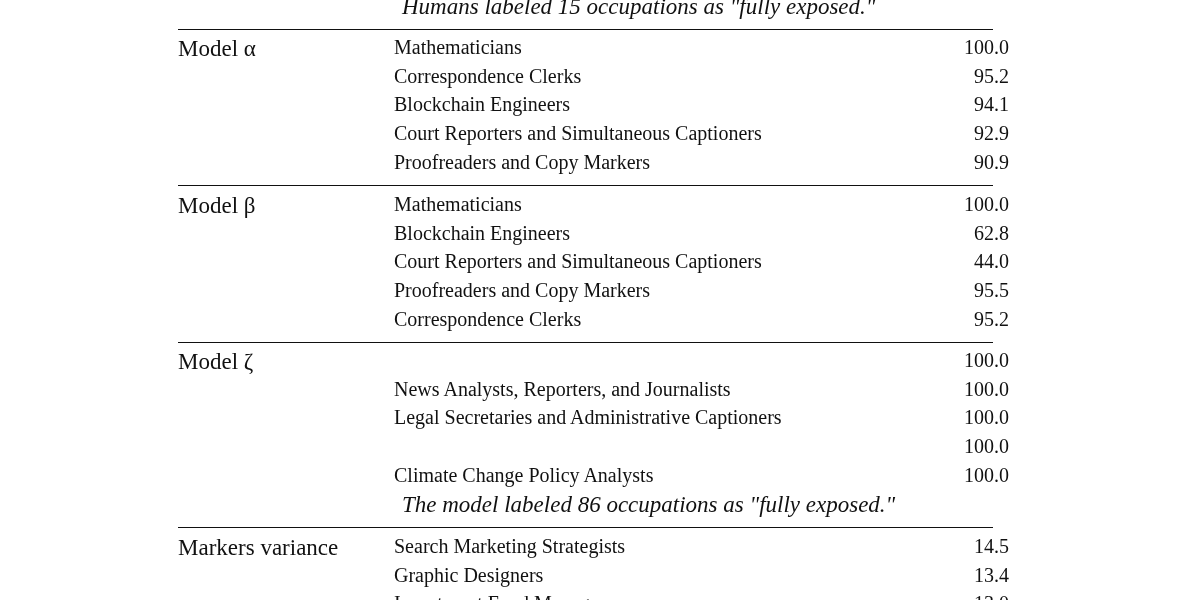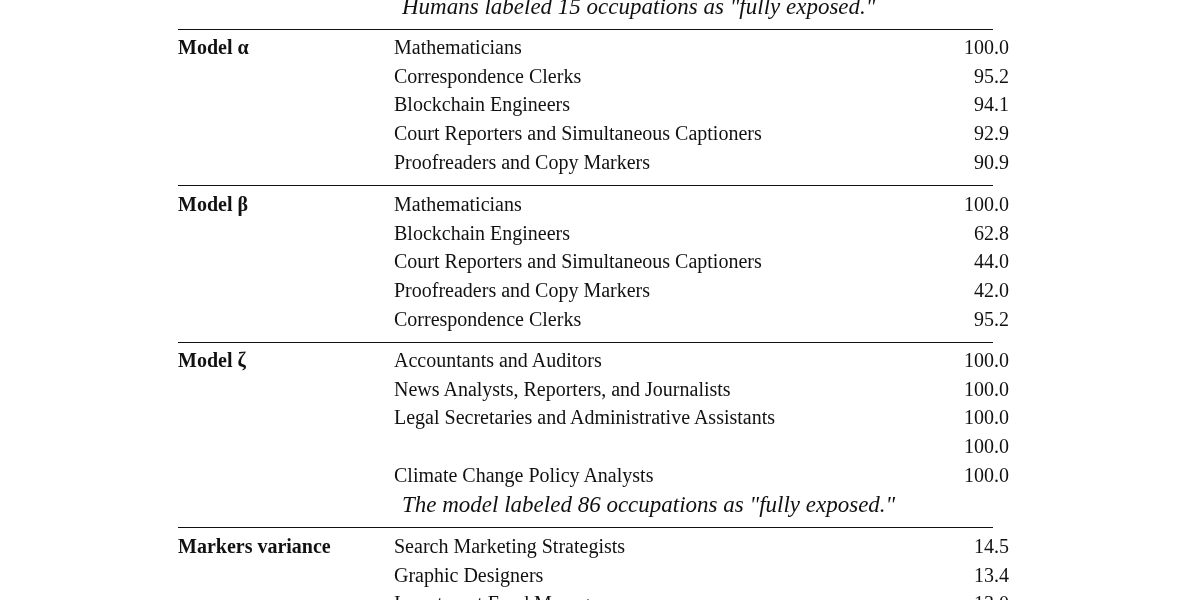--- a/index.html
+++ b/index.html
@@ -7,21 +7,21 @@
       width: 1200px; height: 600px; overflow: hidden; position: relative;
       font-family: "Liberation Serif", "DejaVu Serif", serif;
       color: #111;
     }
     .table { position: absolute; left: 178px; top: 0; width: 815px; }
     .note {
       position: absolute; font-style: italic; font-size: 23px; white-space: nowrap;
     }
     .rule { position: absolute; left: 0; width: 815px; height: 0; border-top: 1.6px solid #111; }
     .group-label {
-      position: absolute; left: 0; font-weight: bold; font-size: 20px; white-space: nowrap;
+      position: absolute; left: 0; font-weight: normal; font-size: 23px; white-space: nowrap;
     }
     .row { position: absolute; left: 16px; width: 815px; height: 28px; font-size: 20px; }
     .row .name { position: absolute; left: 200px; white-space: nowrap; }
     .row .val { position: absolute; right: 0; text-align: right; white-space: nowrap; }
   </style>
 </head>
 <body>
 
 <div class="table">
   <div class="note" style="left:224px; top:-6px;">Humans labeled 15 occupations as "fully exposed."</div>
@@ -58,39 +58,38 @@
   <div class="row" style="top:222px;">
       <span class="name">Blockchain Engineers</span>
       <span class="val">62.8</span>
     </div>
   <div class="row" style="top:250px;">
       <span class="name">Court Reporters and Simultaneous Captioners</span>
       <span class="val">44.0</span>
     </div>
   <div class="row" style="top:279px;">
       <span class="name">Proofreaders and Copy Markers</span>
-      <span class="val">42.0</span>
+      <span class="val">95.5</span>
     </div>
   <div class="row" style="top:308px;">
       <span class="name">Correspondence Clerks</span>
       <span class="val">95.2</span>
     </div>
   <div class="rule" style="top:342px;"></div>
 
   <div class="group-label" style="top:349px;">Model ζ</div>
   <div class="row" style="top:349px;">
-      <span class="name">Accountants and Auditors</span>
       <span class="val">100.0</span>
     </div>
   <div class="row" style="top:378px;">
       <span class="name">News Analysts, Reporters, and Journalists</span>
       <span class="val">100.0</span>
     </div>
   <div class="row" style="top:406px;">
-      <span class="name">Legal Secretaries and Administrative Assistants</span>
+      <span class="name">Legal Secretaries and Administrative Captioners</span>
       <span class="val">100.0</span>
     </div>
   <div class="row" style="top:435px;">
       <span class="val">100.0</span>
     </div>
   <div class="row" style="top:464px;">
       <span class="name">Climate Change Policy Analysts</span>
       <span class="val">100.0</span>
     </div>
   <div class="note" style="left:224px; top:492px;">The model labeled 86 occupations as "fully exposed."</div>

